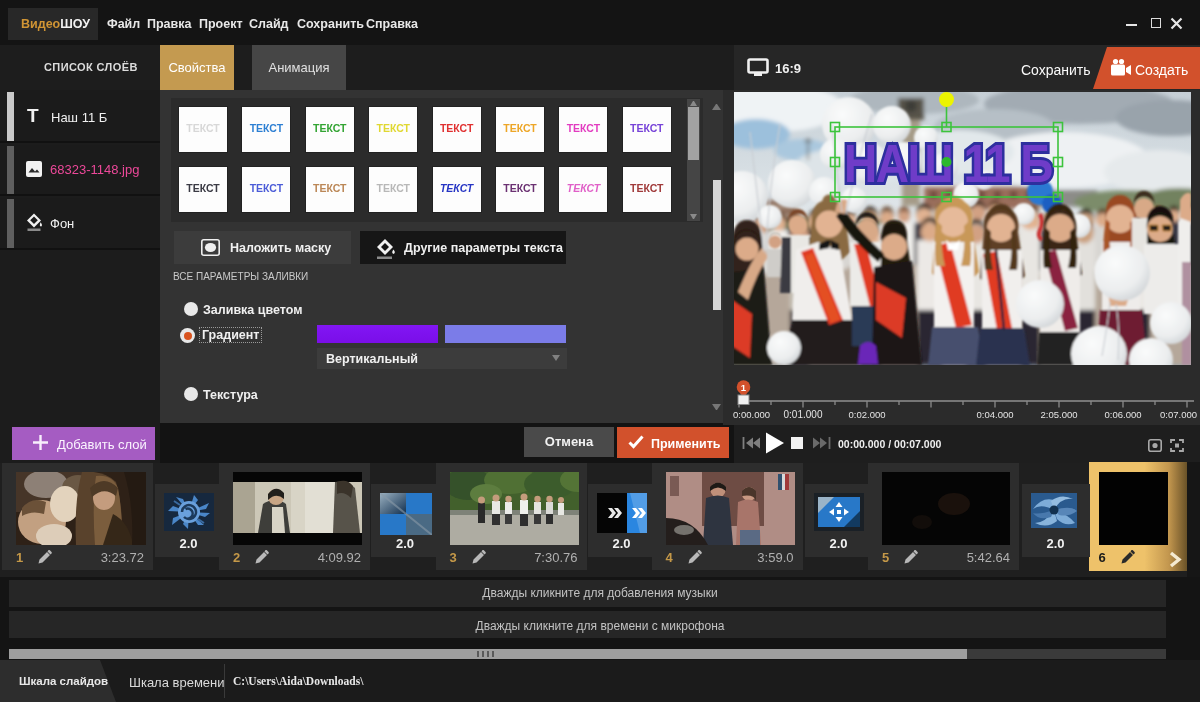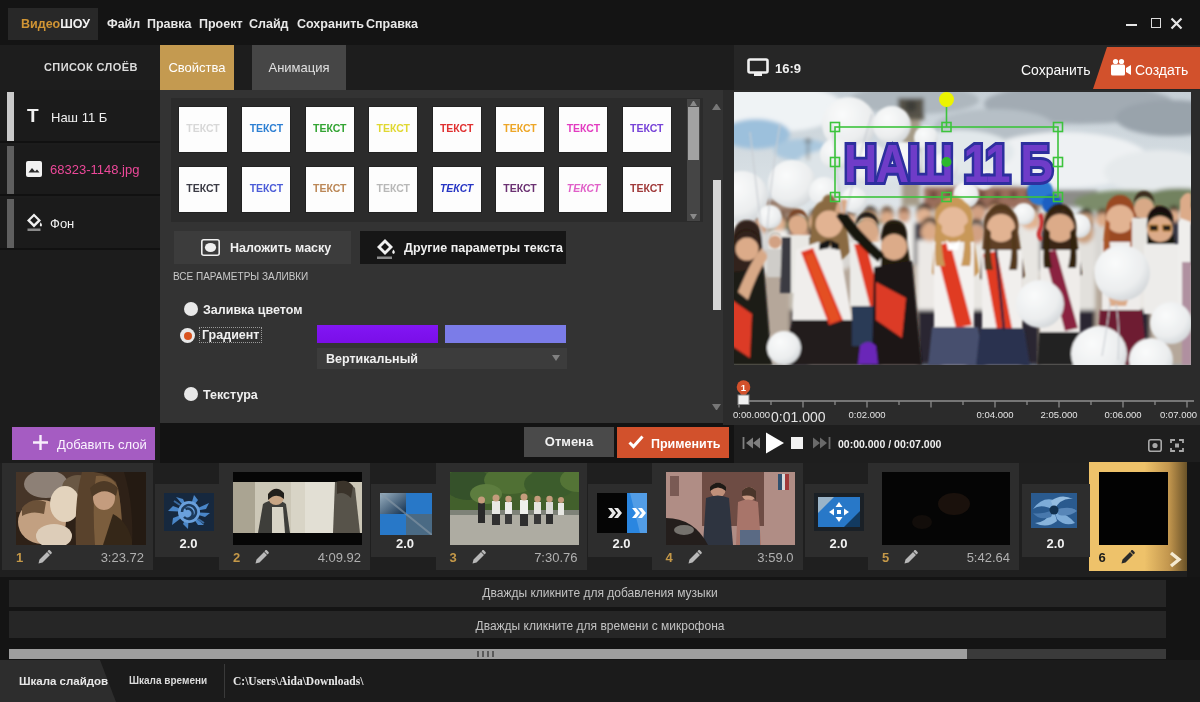--- a/index.html
+++ b/index.html
@@ -494,21 +494,21 @@
       <line x1="421" y1="23" x2="421" y2="27"></line>
       <line x1="453" y1="23" x2="453" y2="29.5"></line>
     </g>
   <circle cx="9.5" cy="9" r="6.8" fill="#d2512c"></circle>
   <path d="M4.5 13 L14.5 13 L9.5 20 Z" fill="#d2512c"></path>
   <text x="9.5" y="12.5" font-size="9.5" font-weight="bold" fill="#fff" text-anchor="middle" font-family="Liberation Sans">1</text>
   <rect x="4" y="17" width="11" height="9.5" fill="#f0f0f0" stroke="#888" stroke-width="1"></rect>
 </svg>
 <div id="timelabels">
     <div class="abs" style="left:733px;top:409px;width:64px;text-align:left;font-size:9.5px;color:#e4e4e4;">0:00.000</div>
-    <div class="abs" style="left:771px;top:409px;width:64px;text-align:left;font-size:14px;color:#e4e4e4;">0:01.000</div>
+    <div class="abs" style="left:771px;top:409px;width:64px;text-align:center;font-size:10px;color:#e4e4e4;">0:01.000</div>
     <div class="abs" style="left:835px;top:409px;width:64px;text-align:center;font-size:9.5px;color:#e4e4e4;">0:02.000</div>
     <div class="abs" style="left:899px;top:409px;width:64px;text-align:center;font-size:9.5px;color:#e4e4e4;margin-top:36px;">0:03.000</div>
     <div class="abs" style="left:963px;top:409px;width:64px;text-align:center;font-size:9.5px;color:#e4e4e4;">0:04.000</div>
     <div class="abs" style="left:1027px;top:409px;width:64px;text-align:center;font-size:9.5px;color:#e4e4e4;">2:05.000</div>
     <div class="abs" style="left:1091px;top:409px;width:64px;text-align:center;font-size:9.5px;color:#e4e4e4;">0:06.000</div>
     <div class="abs" style="left:1133px;top:409px;width:64px;text-align:right;font-size:9.5px;color:#e4e4e4;">0:07.000</div>
   </div>
 
 <div class="abs" style="left:734px;top:425px;width:466px;height:38px;background:#1e1e1e;"></div>
 <svg class="abs" style="left:740px;top:431px;" width="100" height="24" viewBox="0 0 100 24">
@@ -743,15 +743,15 @@
 <div class="abs" style="left:9px;top:611px;width:1157px;height:27px;background:#262626;"></div>
 <div class="abs" style="left:0;top:619px;width:1200px;text-align:center;font-size:12px;color:#c2c2c2;">Дважды кликните для времени с микрофона</div>
 
 <div class="abs" style="left:9px;top:649px;width:1157px;height:10px;background:#3a3a3a;"></div>
 <div class="abs" style="left:9px;top:649px;width:958px;height:10px;background:#9e9e9e;"></div>
 <div class="abs" style="left:477px;top:651px;width:1.5px;height:6px;background:#5a5a5a;box-shadow:5px 0 0 #5a5a5a, 10px 0 0 #5a5a5a, 15px 0 0 #5a5a5a;"></div>
 
 <div class="abs" style="left:0;top:660px;width:1200px;height:42px;background:#1b1b1b;"></div>
 <div class="abs" style="left:0;top:660px;width:116px;height:42px;background:#2d2d2d;clip-path:polygon(0 0,100px 0,116px 42px,0 42px);"></div>
 <div class="abs" style="left:19px;top:675px;font-size:11.5px;font-weight:bold;color:#e8e8e8;">Шкала слайдов</div>
-<div class="abs" style="left:129px;top:675px;font-size:10px;font-weight:bold;color:#dadada;">Шкала времени</div>
+<div class="abs" style="left:129px;top:675px;font-size:13px;font-weight:normal;color:#dadada;">Шкала времени</div>
 <div class="abs" style="left:224px;top:664px;width:1px;height:34px;background:#3a3a3a;"></div>
 <div class="abs" style="left:233px;top:675px;font-size:11.5px;font-weight:bold;color:#e8e8e8;font-family:Liberation Serif, serif;">C:\Users\Aida\Downloads\</div>
 
 </body></html>

